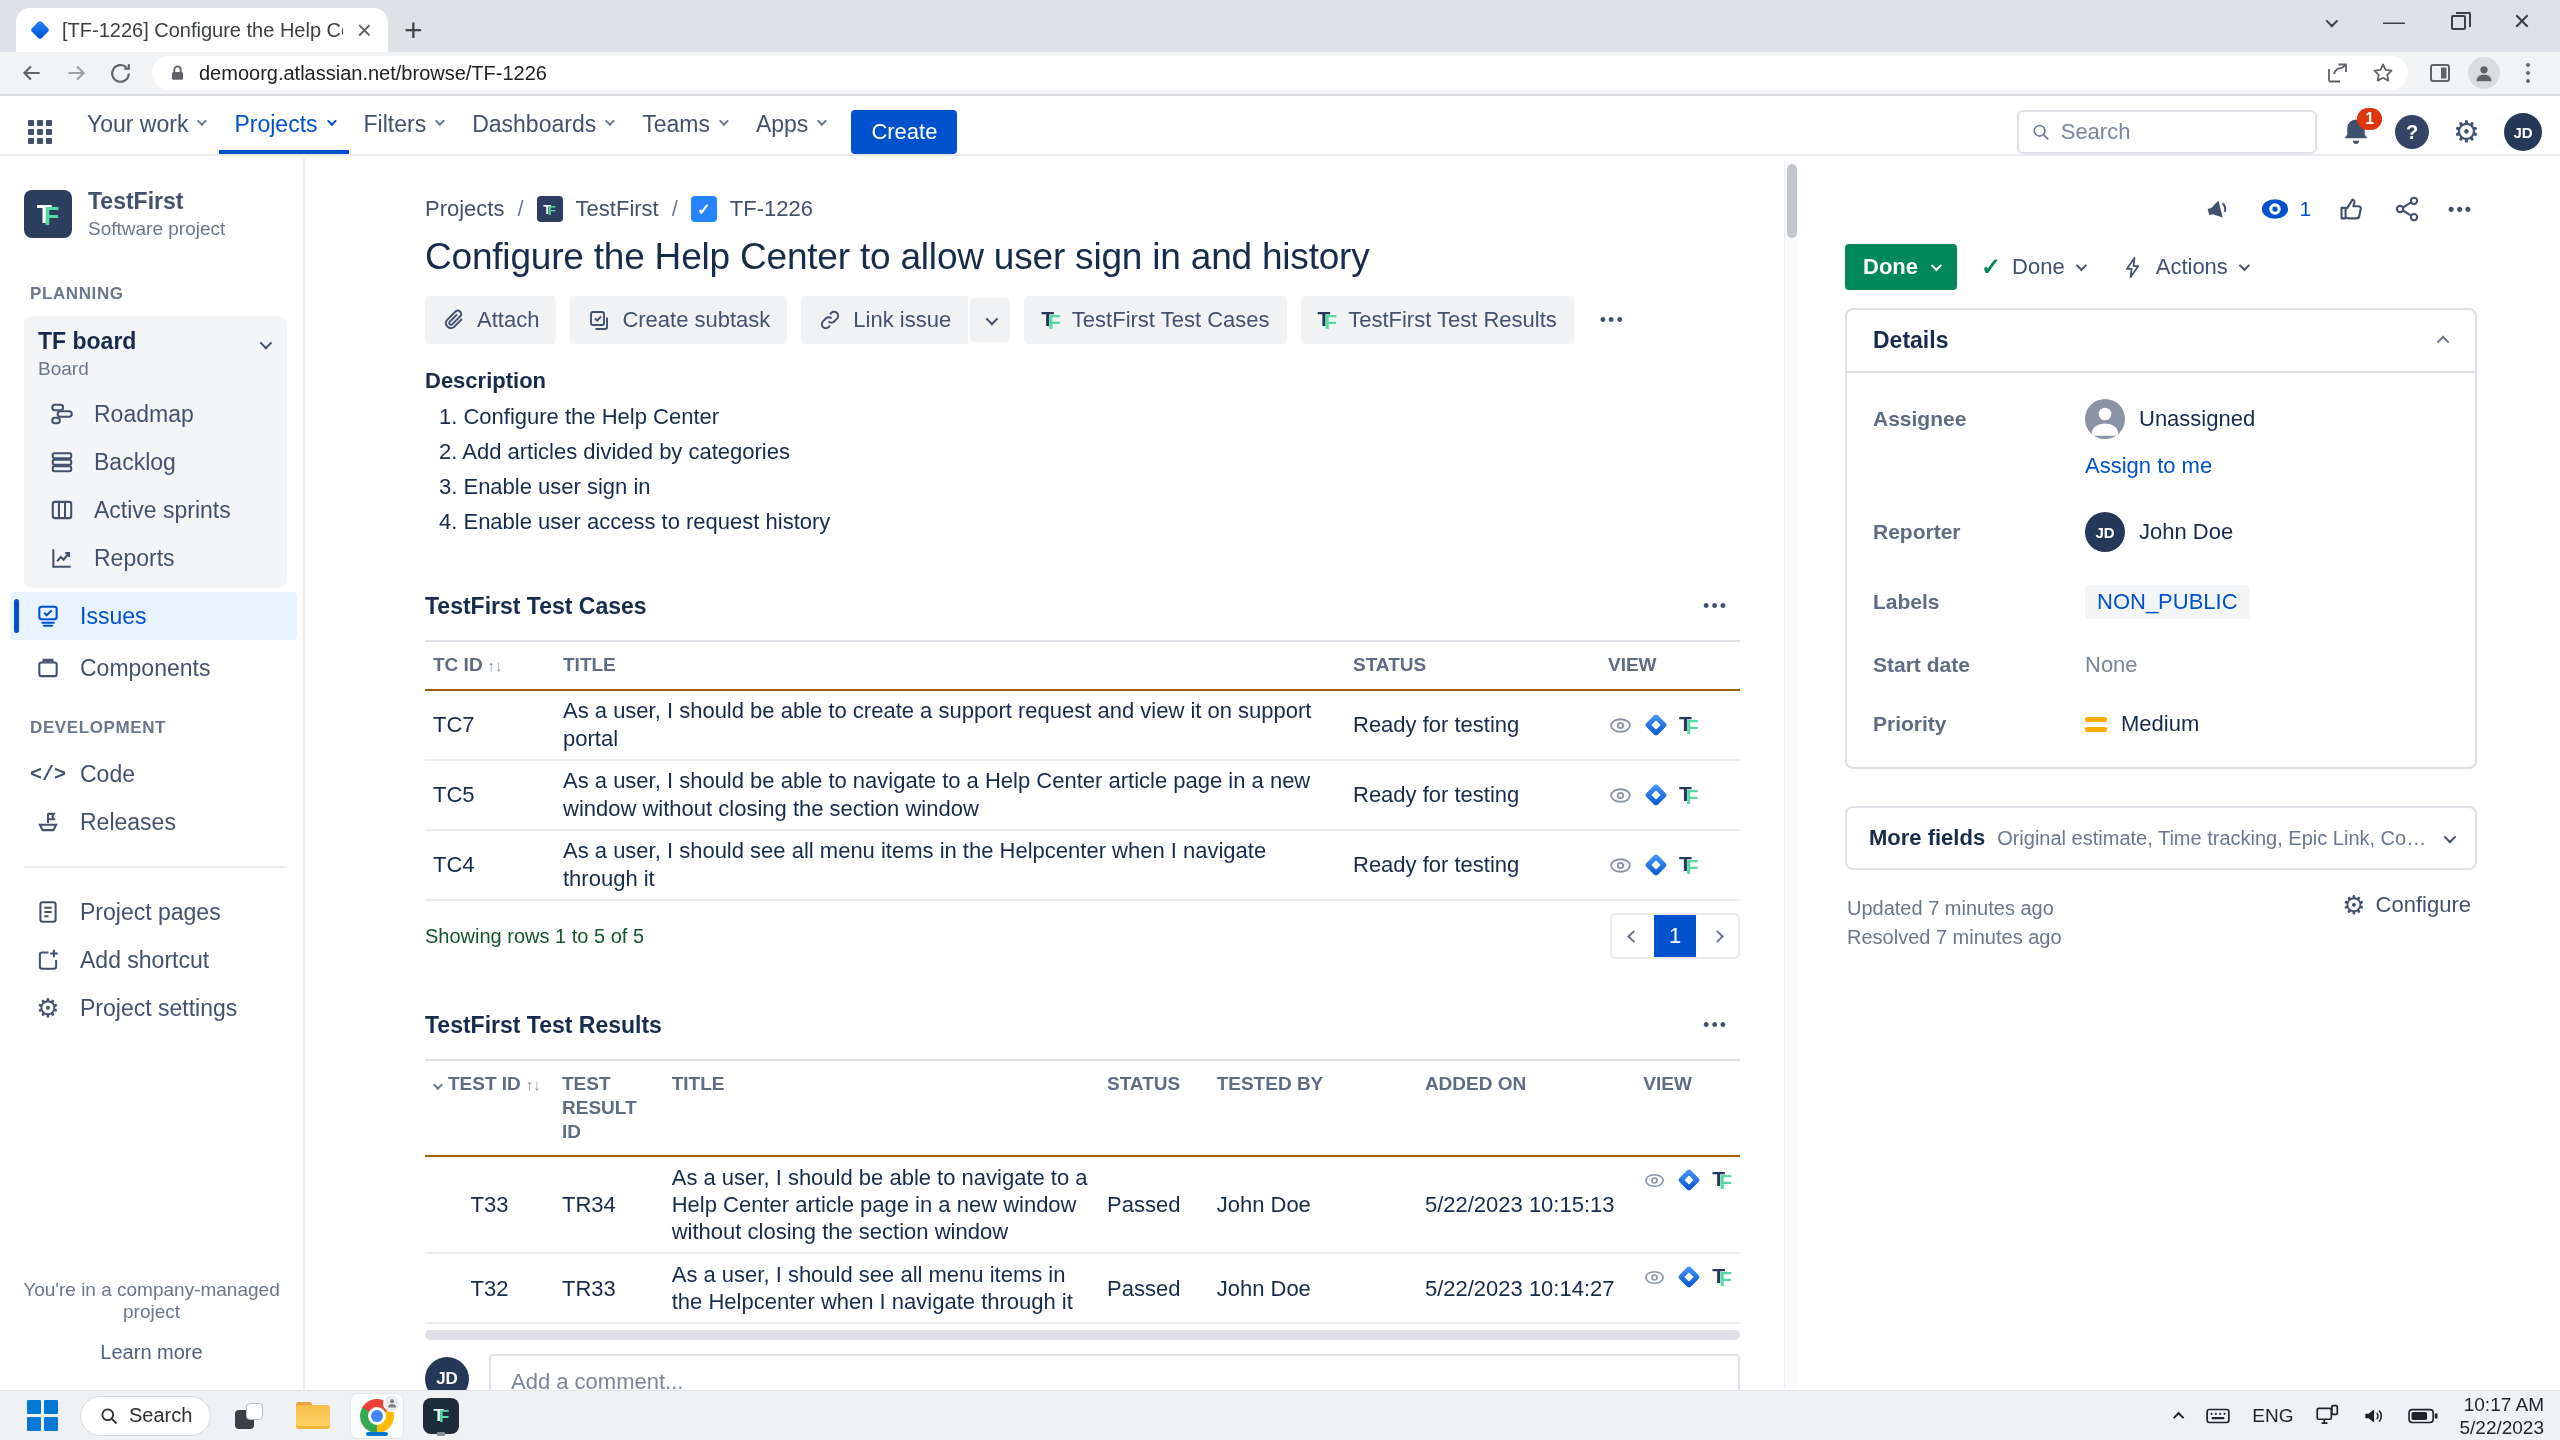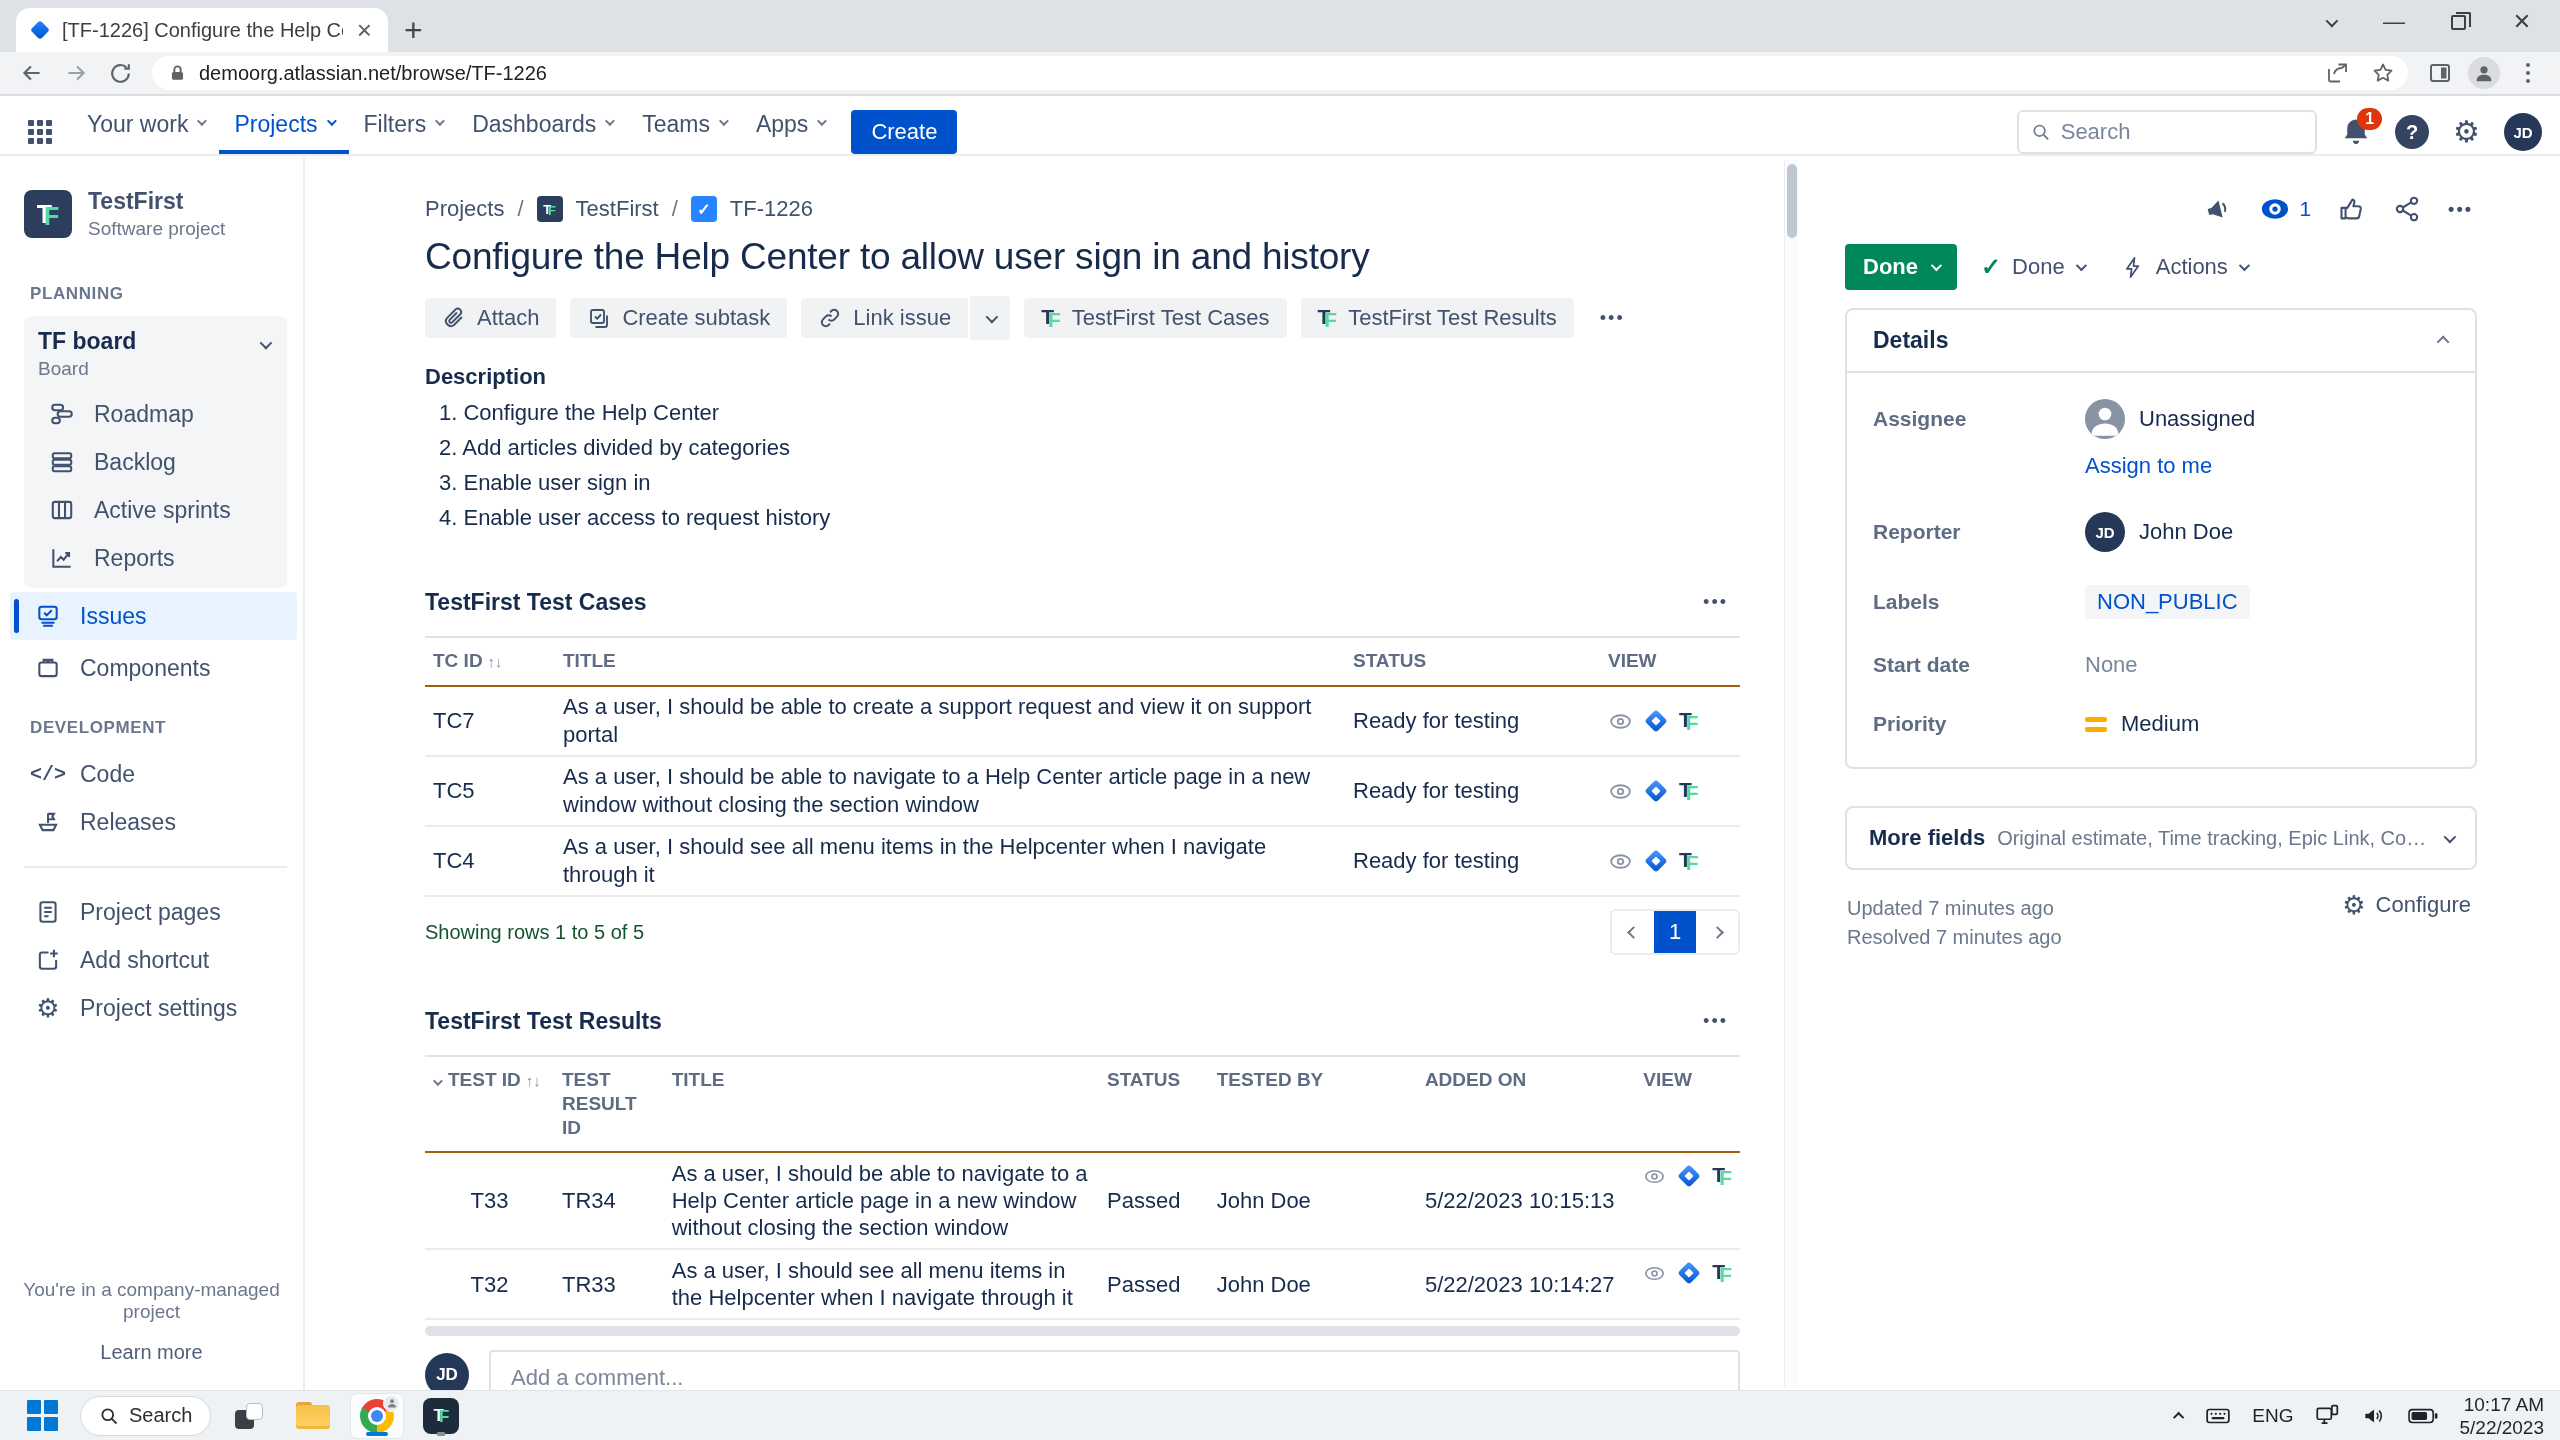--- a/index.html
+++ b/index.html
@@ -83,21 +83,21 @@
   
   #main{position:absolute;left:425px;top:0;width:1315px}
   .breadcrumb{display:flex;align-items:center;gap:13px;margin-top:38px;font-size:22px;color:#42526E}
   .crumb-sep{color:#6B778C}
   .mini-badge{width:26px;height:26px;border-radius:4px;display:flex;align-items:center;justify-content:center;flex:none}
   .mini-badge.tf{background:#2C3E5D;font-weight:800;font-size:13px}
   .mini-badge.tf .t{color:#fff}.mini-badge.tf .f{color:var(--teal);margin-left:-3px;margin-top:2px}
   .mini-badge.task{background:#2684FF;color:#fff;font-size:16px;font-weight:700}
   .issue-title{font-size:37px;font-weight:500;color:#172B4D;margin-top:14px;letter-spacing:-.2px}
   .actions-row{display:flex;gap:14px;margin-top:18px;align-items:center}
-  .act-btn{height:40px;background:#F1F2F4;border-radius:4px;display:flex;align-items:center;gap:11px;padding:0 17px;font-size:22px;color:#42526E;font-weight:500;border:none}
+  .act-btn{height:48px;background:#F1F2F4;border-radius:4px;display:flex;align-items:center;gap:11px;padding:0 17px;font-size:22px;color:#42526E;font-weight:500;border:none}
   .act-btn.seg-main{border-radius:4px 0 0 4px;margin-right:0}
   .act-chev{height:44px;width:42px;background:#F1F2F4;border-left:2px solid #fff;border-radius:0 4px 4px 0;display:flex;align-items:center;justify-content:center;color:#42526E;margin-left:-14px}
   .tf-mini{display:flex;font-weight:800;font-size:21px;line-height:1}
   .tf-mini .t{color:#253858}.tf-mini .f{color:var(--teal);margin-left:-6px;margin-top:3px}
   .more-dots{color:#42526E;font-size:18px;letter-spacing:2px;padding:0 12px;height:44px;display:flex;align-items:center;border-radius:4px;background:transparent;border:none}
   .desc-heading{font-size:22px;font-weight:600;color:#172B4D;margin-top:24px}
   .desc-item{font-size:22px;color:#172B4D;margin-top:11px;margin-left:14px;line-height:24px}
 
   .sect{margin-top:50px}
   .sect-head{display:flex;justify-content:space-between;align-items:center}

